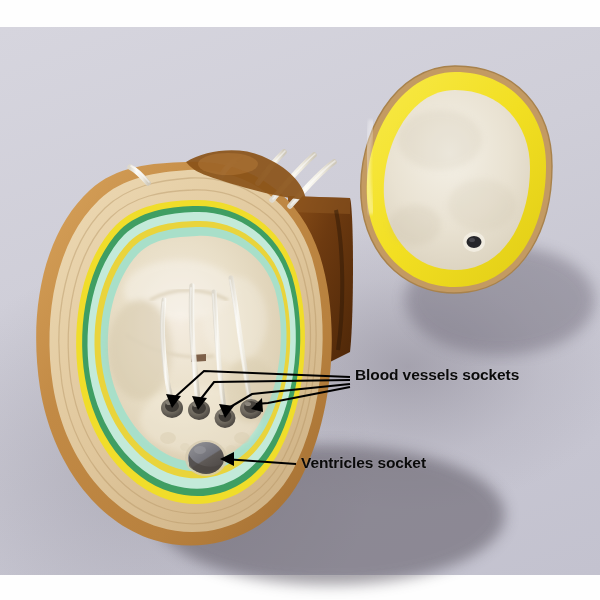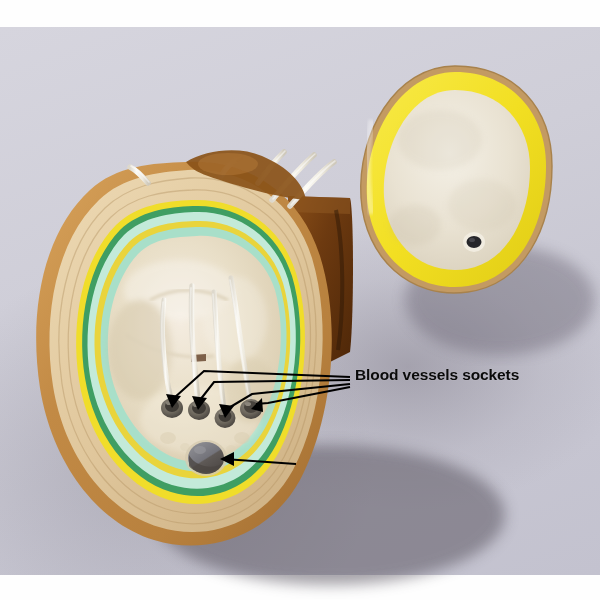--- a/index.html
+++ b/index.html
@@ -340,14 +340,15 @@
         <polygon points="198,410 192,396 207,398"></polygon>
         <polygon points="225,418 219,404 234,406"></polygon>
         <polygon points="251,409 262,398 263,412"></polygon>
         <polygon points="220,459 234,452 234,466"></polygon>
       </g>
     </g>
   </svg>
 
   <div class="lbl" id="label-blood">Blood vessels sockets</div>
 
+  <div class="lbl" id="label-ventric">Ventricles socket</div>
 
 </div>
 
 </body></html>

